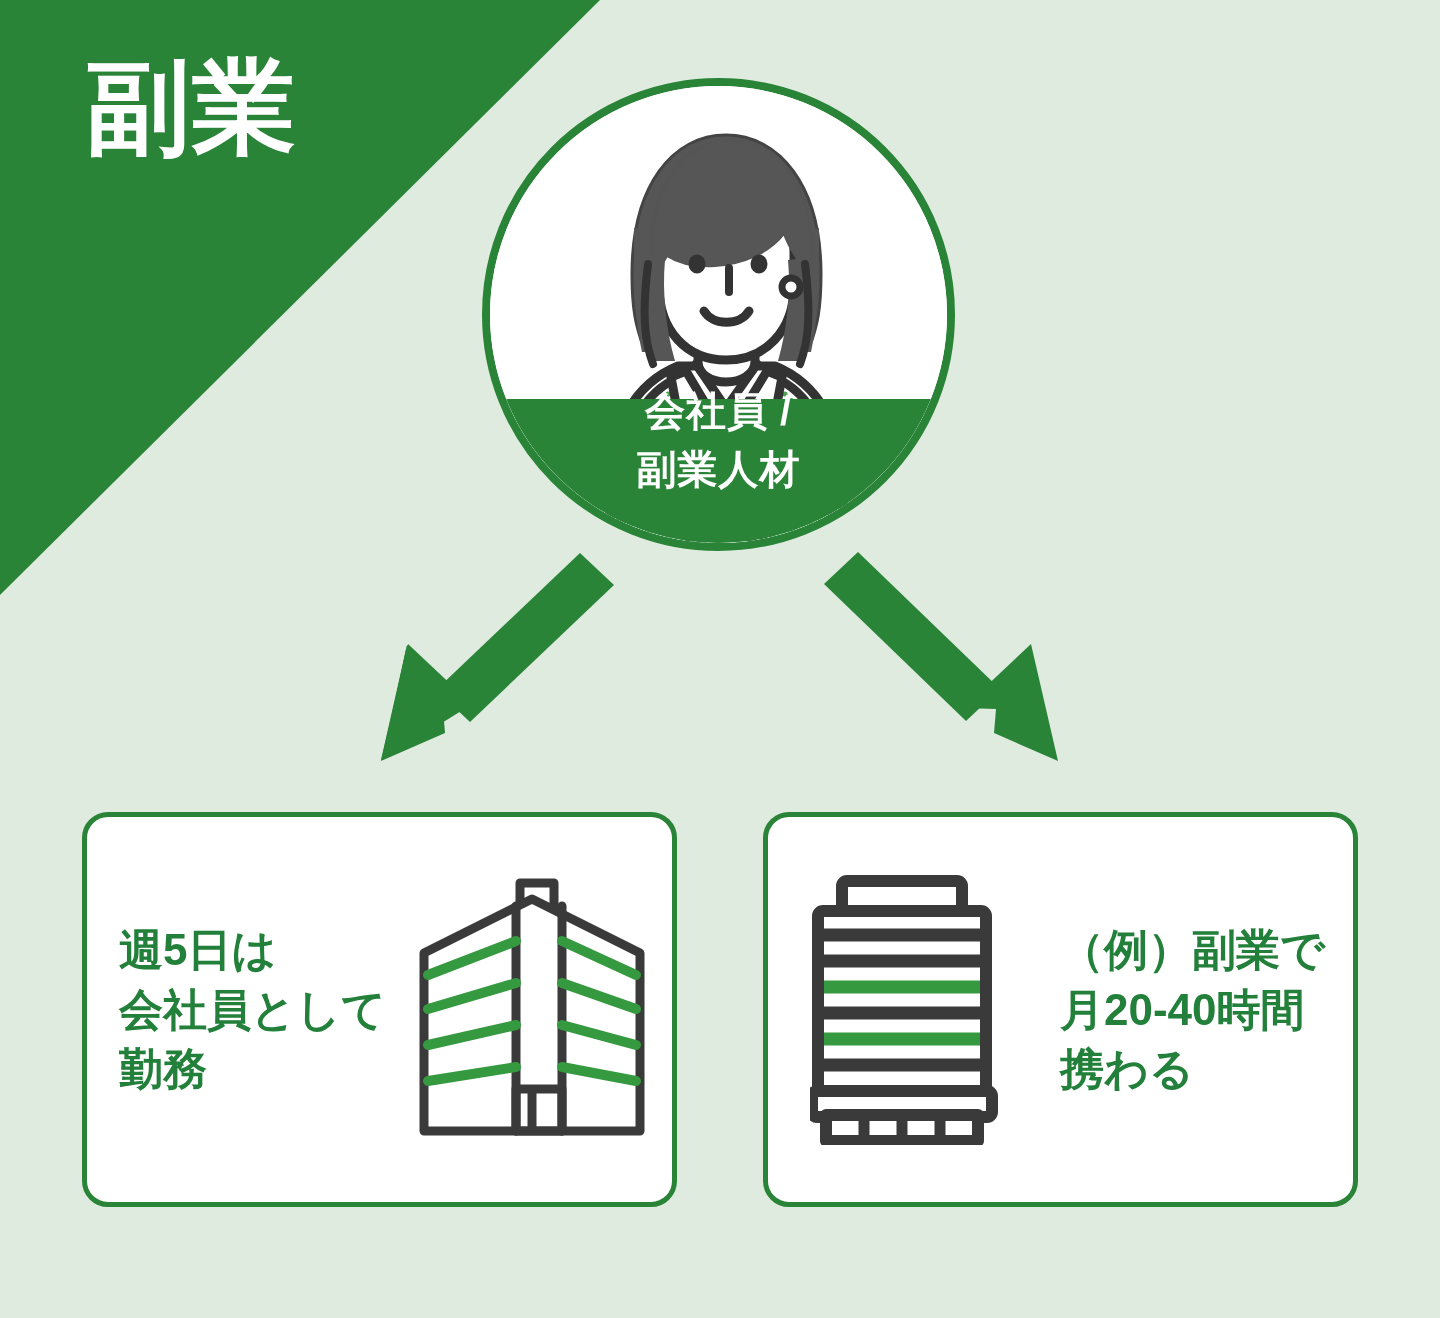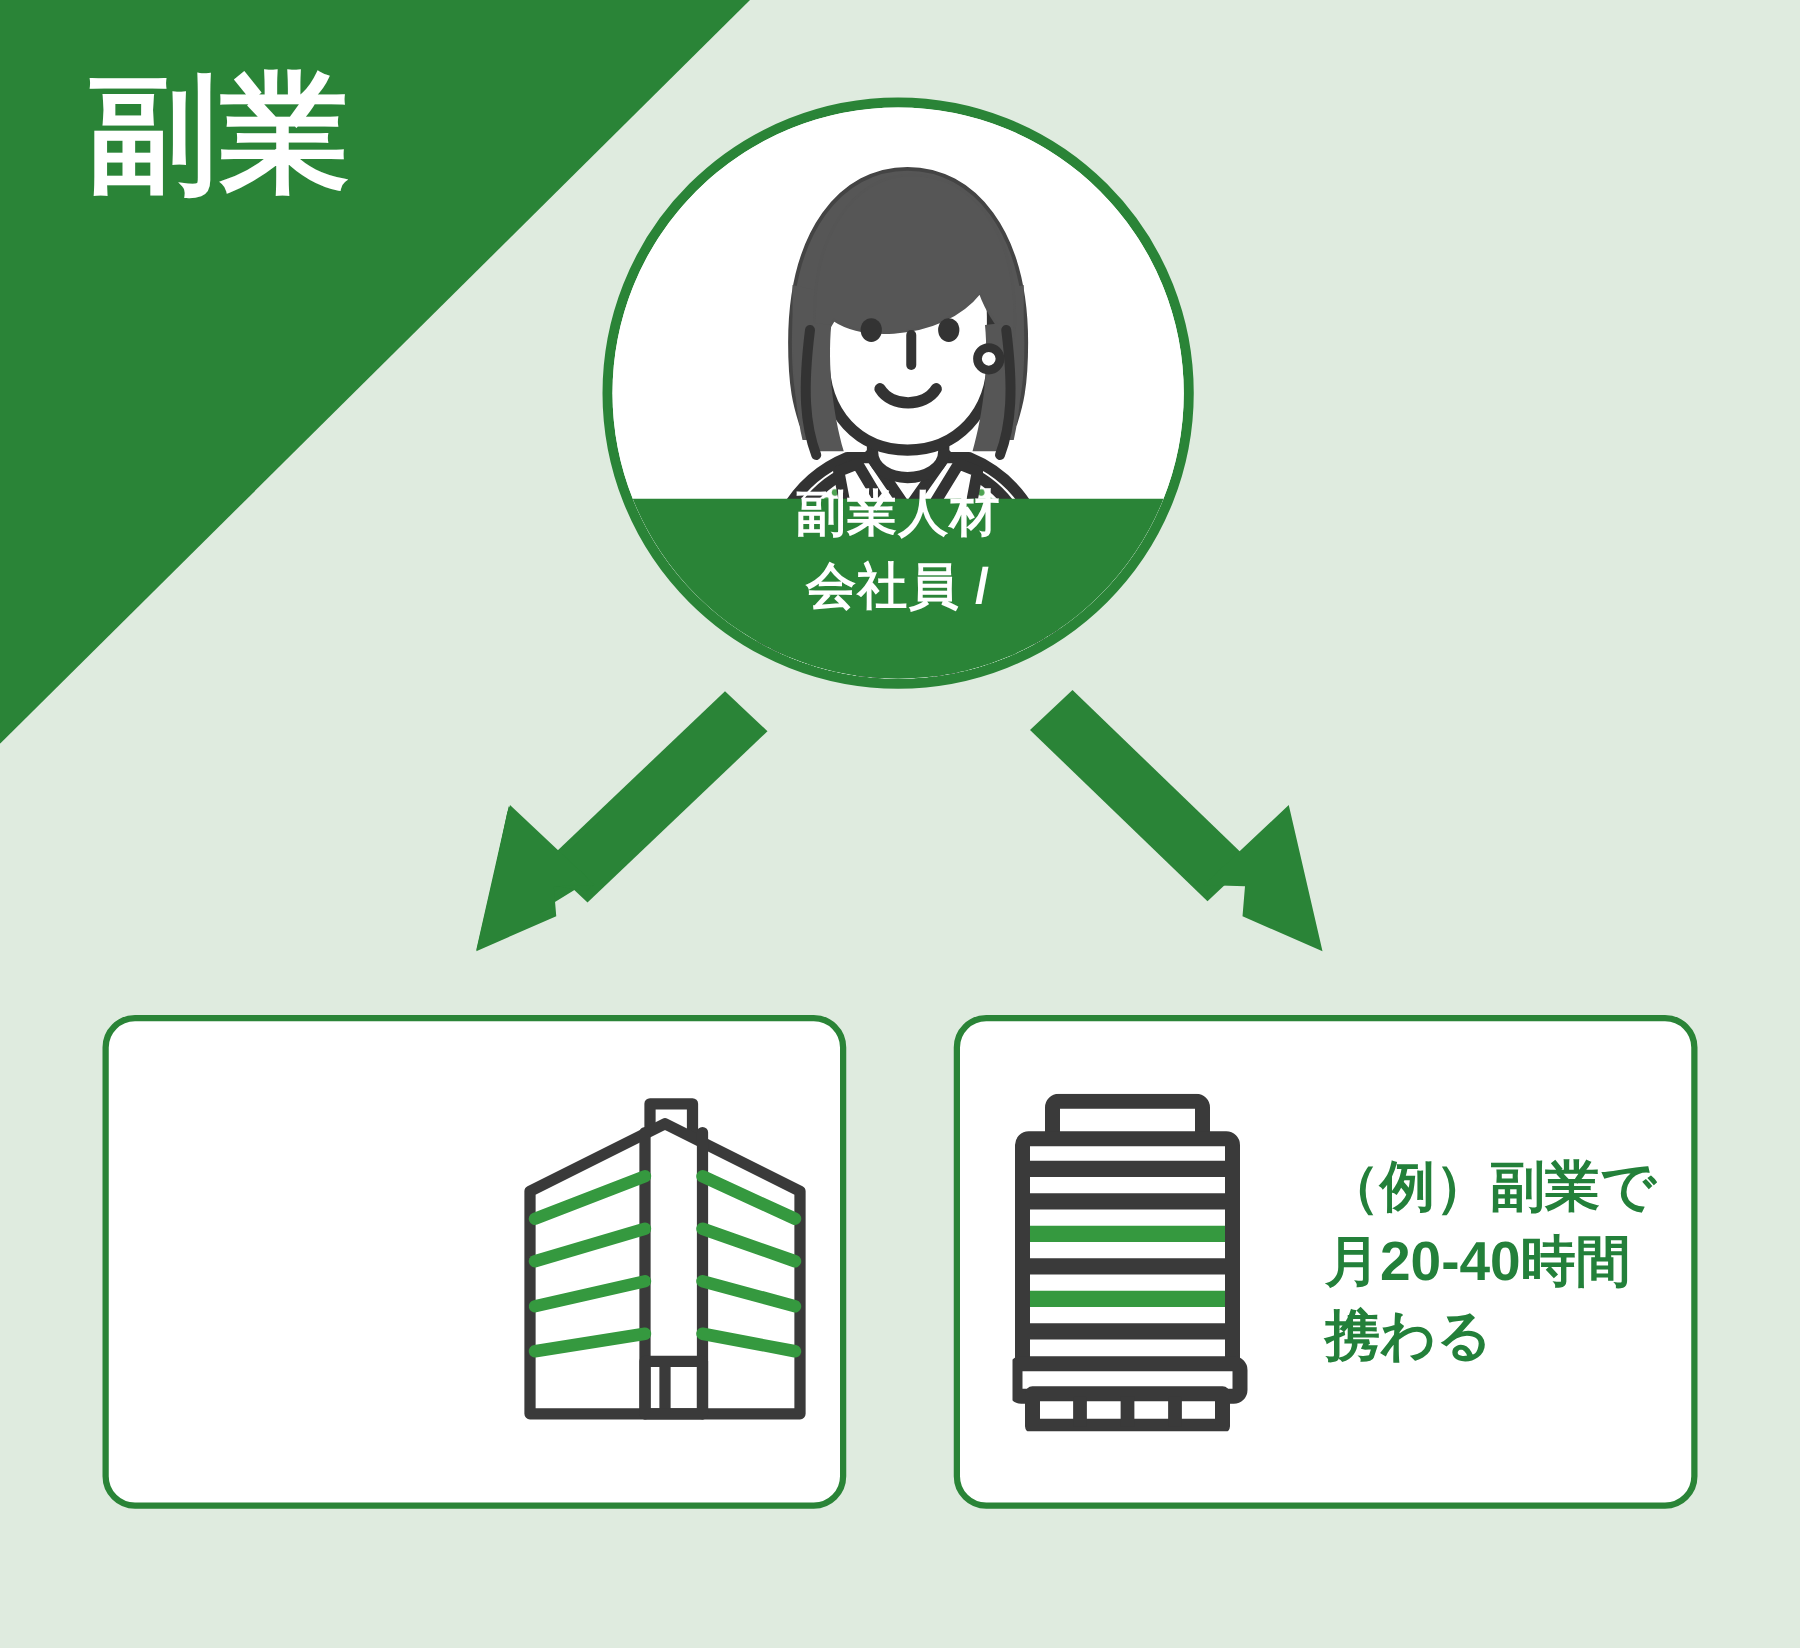--- a/index.html
+++ b/index.html
@@ -16,21 +16,21 @@
   }
 
   
   .banner-wedge {
     position:absolute; left:0; top:0;
     width:620px; height:610px;
     background:#2a8437;
     clip-path:polygon(0 0, 600px 0, 0 595px);
   }
   .banner-title {
-    position:absolute; left:70px; top:48px;
+    position:absolute; left:86px; top:48px;
     font-size:104px; font-weight:700; color:#ffffff;
     letter-spacing:2px; line-height:1.15;
     white-space:nowrap;
   }
 
   
   .avatar-badge {
     position:absolute;
     left:482px; top:78px;
     width:473px; height:473px;
@@ -161,26 +161,29 @@
 
         <path d="M 247 190 L 247 214" fill="none" stroke="#333333" stroke-width="8" stroke-linecap="round"></path>
 
         <path d="M 222 233 C 231 248 258 248 267 233" fill="none" stroke="#333333" stroke-width="9" stroke-linecap="round"></path>
 
         <rect x="0" y="321" width="489" height="168" fill="#2a8437"></rect>
       </g>
     </svg>
 
     <div class="badge-caption">
+      <div>会社員 /</div>
       <div>副業人材</div>
-      <div>会社員 /</div>
     </div>
   </div>
 
   <div class="card card-left">
+    <div class="card-text">週5日は
+会社員として
+勤務</div>
     <div class="card-icon">
       <svg viewBox="0 0 240 270" width="240" height="270">
 
         <rect x="108" y="8" width="34" height="36" fill="#ffffff" stroke="#3a3a3a" stroke-width="9" stroke-linejoin="round"></rect>
 
         <path d="M 12 78 L 120 24 L 228 78 L 228 256 L 12 256 Z" fill="#ffffff" stroke="#3a3a3a" stroke-width="9" stroke-linejoin="round"></path>
 
         <path d="M 104 31 L 104 256 M 150 31 L 150 256" stroke="#3a3a3a" stroke-width="9" stroke-linecap="round"></path>
 
         <g stroke="#35993f" stroke-width="10" stroke-linecap="round" fill="none">

